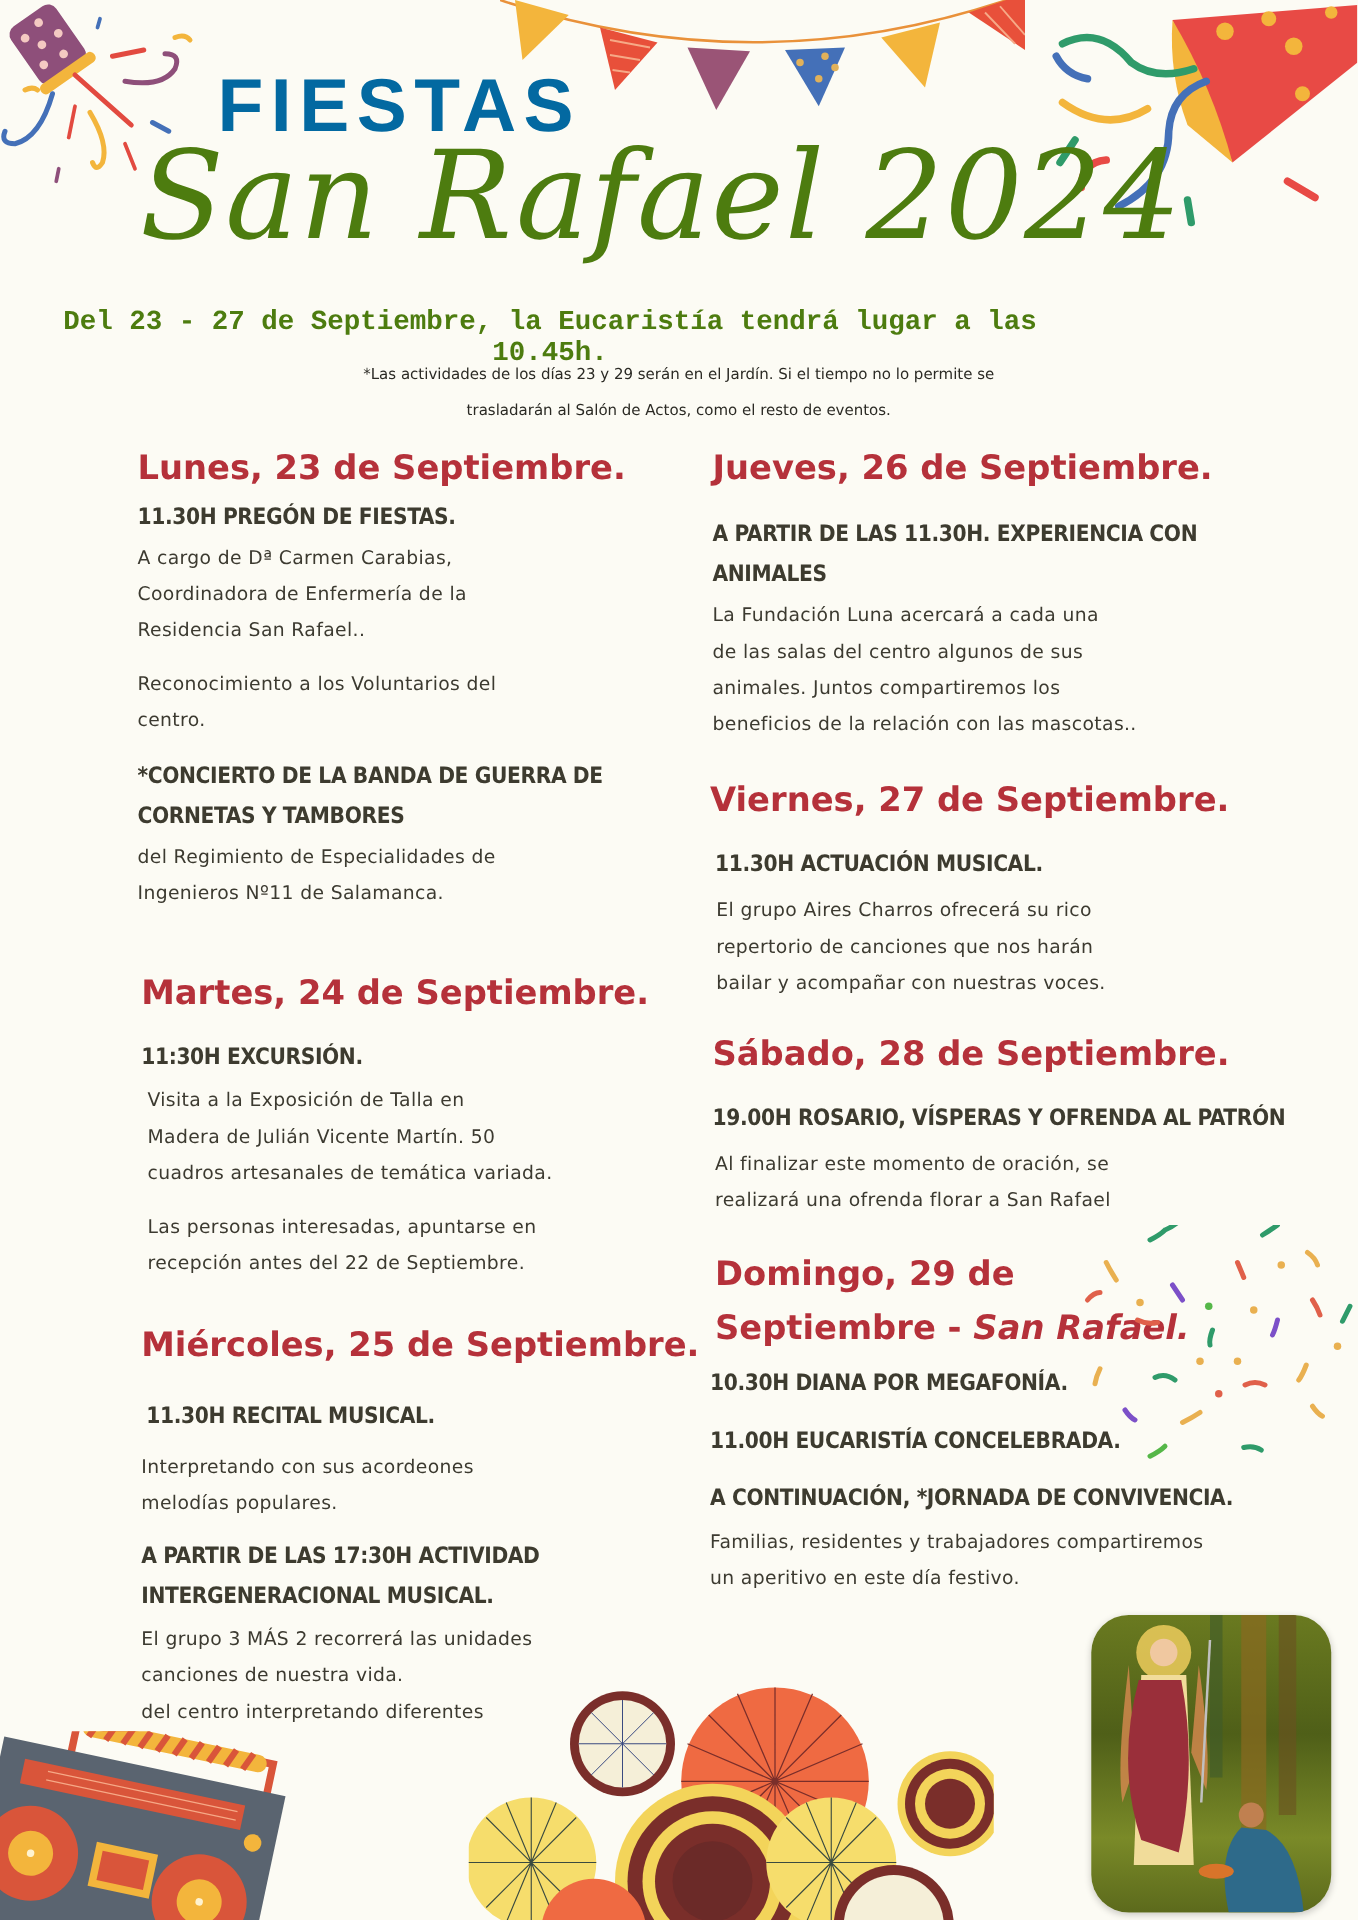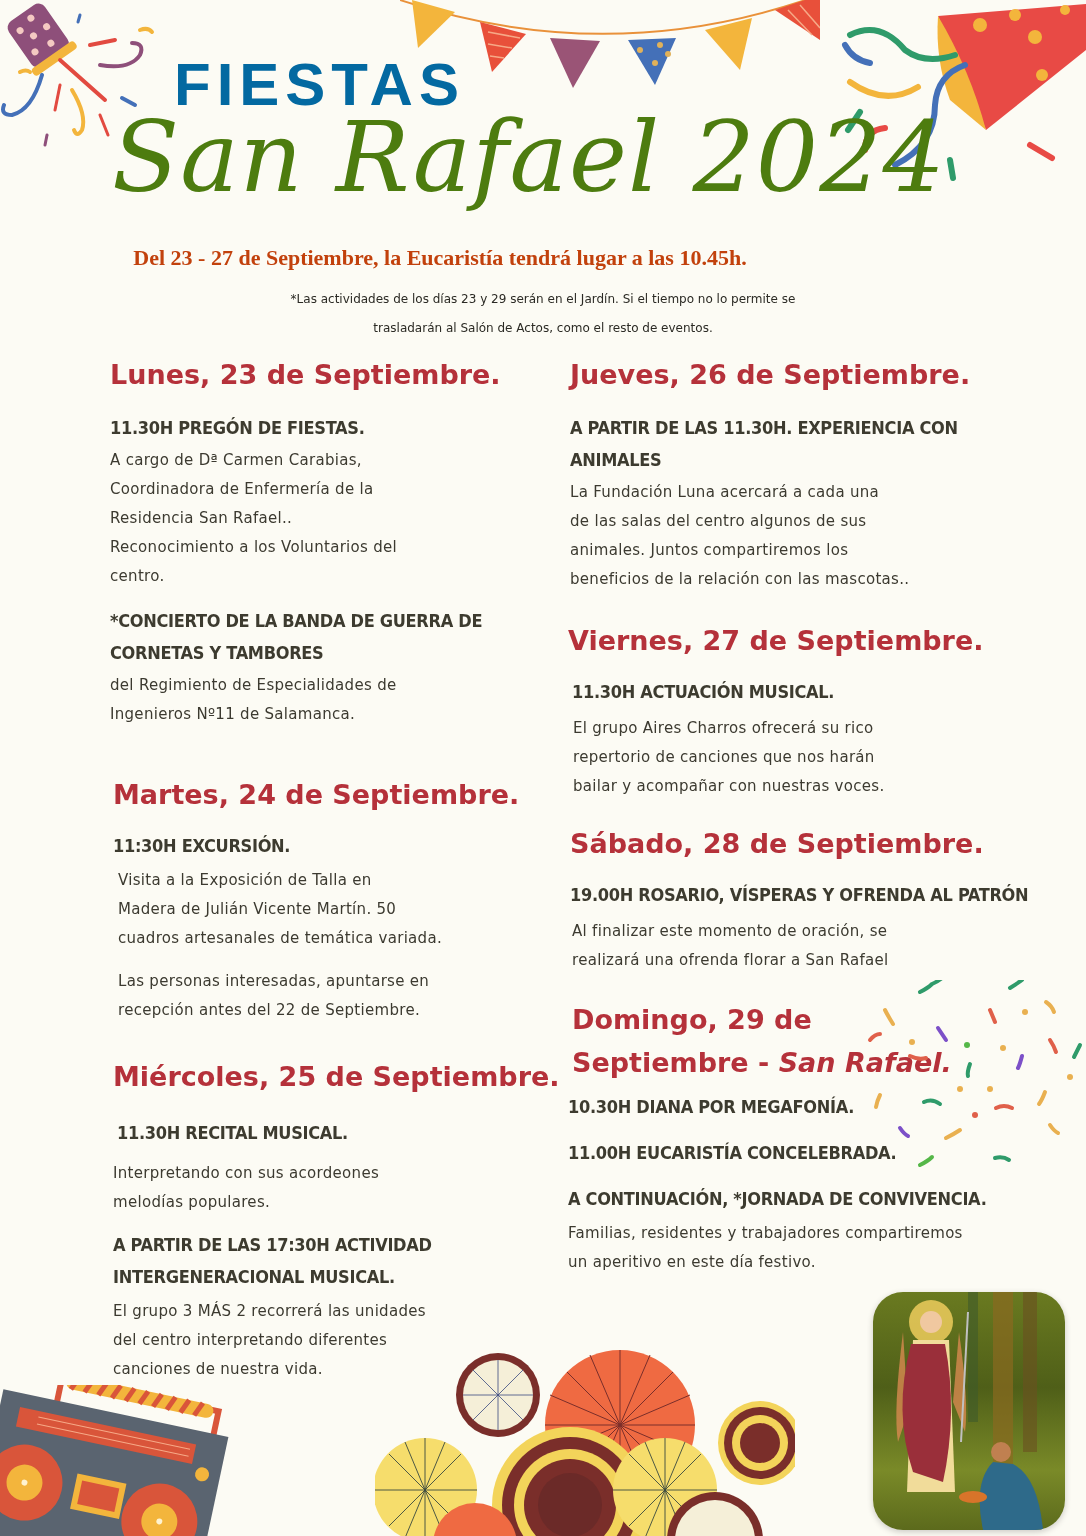--- a/index.html
+++ b/index.html
@@ -27,24 +27,24 @@
     font-family: "DejaVu Serif", serif;
     font-style: italic;
     font-size: 98px;
     color: #4d7c0f;
     letter-spacing: 1px;
     white-space: nowrap;
   }
   .subtitle {
     left: 0; width: 880px; top: 245px;
     text-align: center;
-    font-family: Liberation Serif, serif;
+    font-family: Liberation Mono, monospace;
     font-weight: bold;
     font-size: 22px;
-    color: #c2410c;
+    color: #4d7c0f;
   }
   .note {
     left: 130px; width: 826px; top: 285px;
     text-align: center;
     font-family: "DejaVu Sans", sans-serif;
     font-size: 12px;
     line-height: 29px;
     color: #2b2a24;
   }
 
@@ -156,27 +156,27 @@
 <div class="abs subtitle">Del 23 - 27 de Septiembre,  la Eucaristía tendrá lugar a las 10.45h.</div>
 <div class="abs note">
   <div>*Las actividades de los días 23 y 29 serán en el Jardín. Si el tiempo no lo permite se</div>
   <div>trasladarán al Salón de Actos, como el resto de eventos.</div>
 </div>
 
 <div class="col col-left">
 
   <div class="day" style="left:0;top:0">
     <div class="day-heading">Lunes, 23 de Septiembre.</div>
-    <div style="margin-top:17px" class="event-title">11.30H PREGÓN DE FIESTAS.</div>
+    <div style="margin-top:3px" class="event-title">11.30H PREGÓN DE FIESTAS.</div>
     <div style="margin-top:2px" class="event-desc">
       <div>A cargo de Dª Carmen Carabias,</div>
       <div>Coordinadora de Enfermería de la</div>
       <div>Residencia San Rafael..</div>
     </div>
-    <div style="" class="event-desc">
+    <div style="margin-top:14px" class="event-desc">
       <div>Reconocimiento a los Voluntarios del</div>
       <div>centro.</div>
     </div>
     <div style="margin-top:14px" class="event-title">
       <div>*CONCIERTO DE LA BANDA DE GUERRA DE</div>
       <div>CORNETAS Y TAMBORES</div>
     </div>
     <div style="margin-top:2px" class="event-desc">
       <div>del Regimiento de Especialidades de</div>
       <div>Ingenieros Nº11 de Salamanca.</div>
@@ -203,22 +203,22 @@
     <div style="margin-top:10px" class="event-desc">
       <div>Interpretando con sus acordeones</div>
       <div>melodías populares.</div>
     </div>
     <div style="margin-top:12px" class="event-title">
       <div>A PARTIR DE LAS 17:30H ACTIVIDAD</div>
       <div>INTERGENERACIONAL MUSICAL.</div>
     </div>
     <div style="margin-top:4px" class="event-desc">
       <div>El grupo 3 MÁS 2 recorrerá las unidades</div>
+      <div>canciones de nuestra vida.</div>
       <div>del centro interpretando diferentes</div>
-      <div>canciones de nuestra vida.</div>
     </div>
   </div>
 </div>
 
 <div class="col col-right">
 
   <div class="day" style="left:2px;top:0">
     <div class="day-heading">Jueves, 26 de Septiembre.</div>
     <div style="margin-top:17px" class="event-title">
       <div>A PARTIR DE LAS 11.30H. EXPERIENCIA CON</div>

